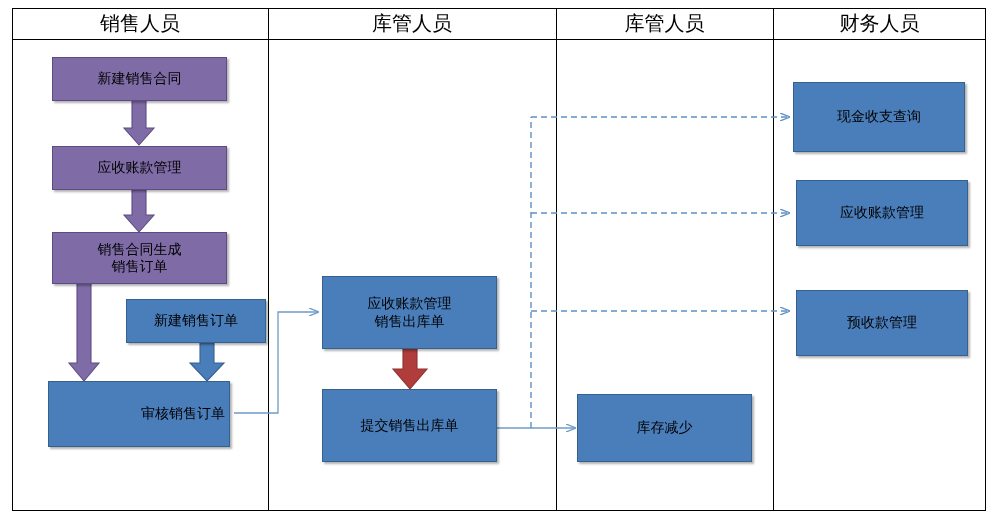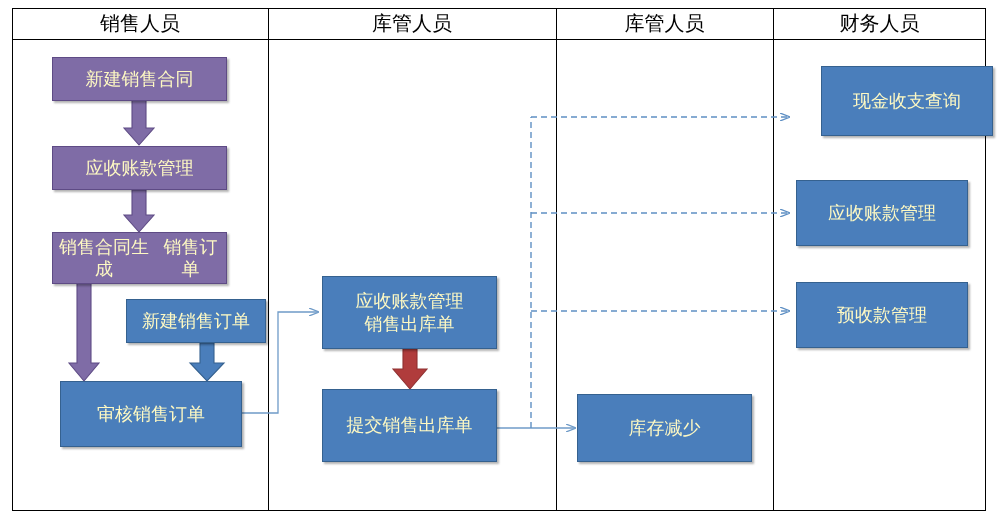--- a/index.html
+++ b/index.html
@@ -14,21 +14,21 @@
            border-top:1.4px solid #000000;}
   .v-div{position:absolute;top:8px;width:0;height:503px;
          border-left:1.4px solid #000000;}
 
   .lane-title{position:absolute;top:8px;height:31px;line-height:31px;
               text-align:center;font-size:20px;color:#000;}
 
   
   .node{position:absolute;box-sizing:border-box;display:flex;
         align-items:center;justify-content:center;text-align:center;
-        color:#fef9c3;font-size:18px;line-height:1.25;
+        color:#000000;font-size:14px;line-height:1.25;
         box-shadow:2px 2px 2px rgba(0,0,0,0.30);}
   .node span{display:block;padding:0 4px;}
   .purple{background:#7f6ca6;border:1.4px solid #5e4b85;}
   .blue{background:#4a7ebb;border:1.4px solid #35618f;}
 
   svg.overlay{position:absolute;left:0;top:0;width:998px;height:519px;
               pointer-events:none;}
 </style>
 </head>
 <body>
@@ -102,51 +102,51 @@
   </svg>
 
   <div class="node purple" style="left:52px;top:57px;width:175px;height:44px;">
     <span>新建销售合同</span>
   </div>
 
   <div class="node purple" style="left:52px;top:146px;width:175px;height:44px;">
     <span>应收账款管理</span>
   </div>
 
-  <div class="node purple" style="left:52px;top:232px;width:175px;height:52px;flex-direction:row;">
+  <div class="node purple" style="left:52px;top:232px;width:175px;height:52px;flex-direction:column;">
     <span>销售合同生成</span>
     <span>销售订单</span>
   </div>
 
   <div class="node blue" style="left:126px;top:299px;width:140px;height:44px;">
     <span>新建销售订单</span>
   </div>
 
-  <div class="node blue" style="left:60px;top:381px;width:182px;height:66px;">
+  <div class="node blue" style="left:48px;top:381px;width:182px;height:66px;justify-content:flex-end;">
     <span>审核销售订单</span>
   </div>
 
   <div class="node blue" style="left:322px;top:276px;width:175px;height:73px;flex-direction:column;">
     <span>应收账款管理</span>
     <span>销售出库单</span>
   </div>
 
   <div class="node blue" style="left:322px;top:389px;width:175px;height:73px;font-family:Liberation Serif, serif;">
     <span>提交销售出库单</span>
   </div>
 
   <div class="node blue" style="left:577px;top:394px;width:175px;height:68px;">
     <span>库存减少</span>
   </div>
 
-  <div class="node blue" style="left:793px;top:66px;width:172px;height:70px;margin-left:28px;">
+  <div class="node blue" style="left:793px;top:82px;width:172px;height:70px;">
     <span>现金收支查询</span>
   </div>
 
   <div class="node blue" style="left:796px;top:180px;width:172px;height:66px;">
     <span>应收账款管理</span>
   </div>
 
-  <div class="node blue" style="left:796px;top:282px;width:172px;height:66px;">
+  <div class="node blue" style="left:796px;top:290px;width:172px;height:66px;">
     <span>预收款管理</span>
   </div>
 
 </div>
 
 </body></html>

